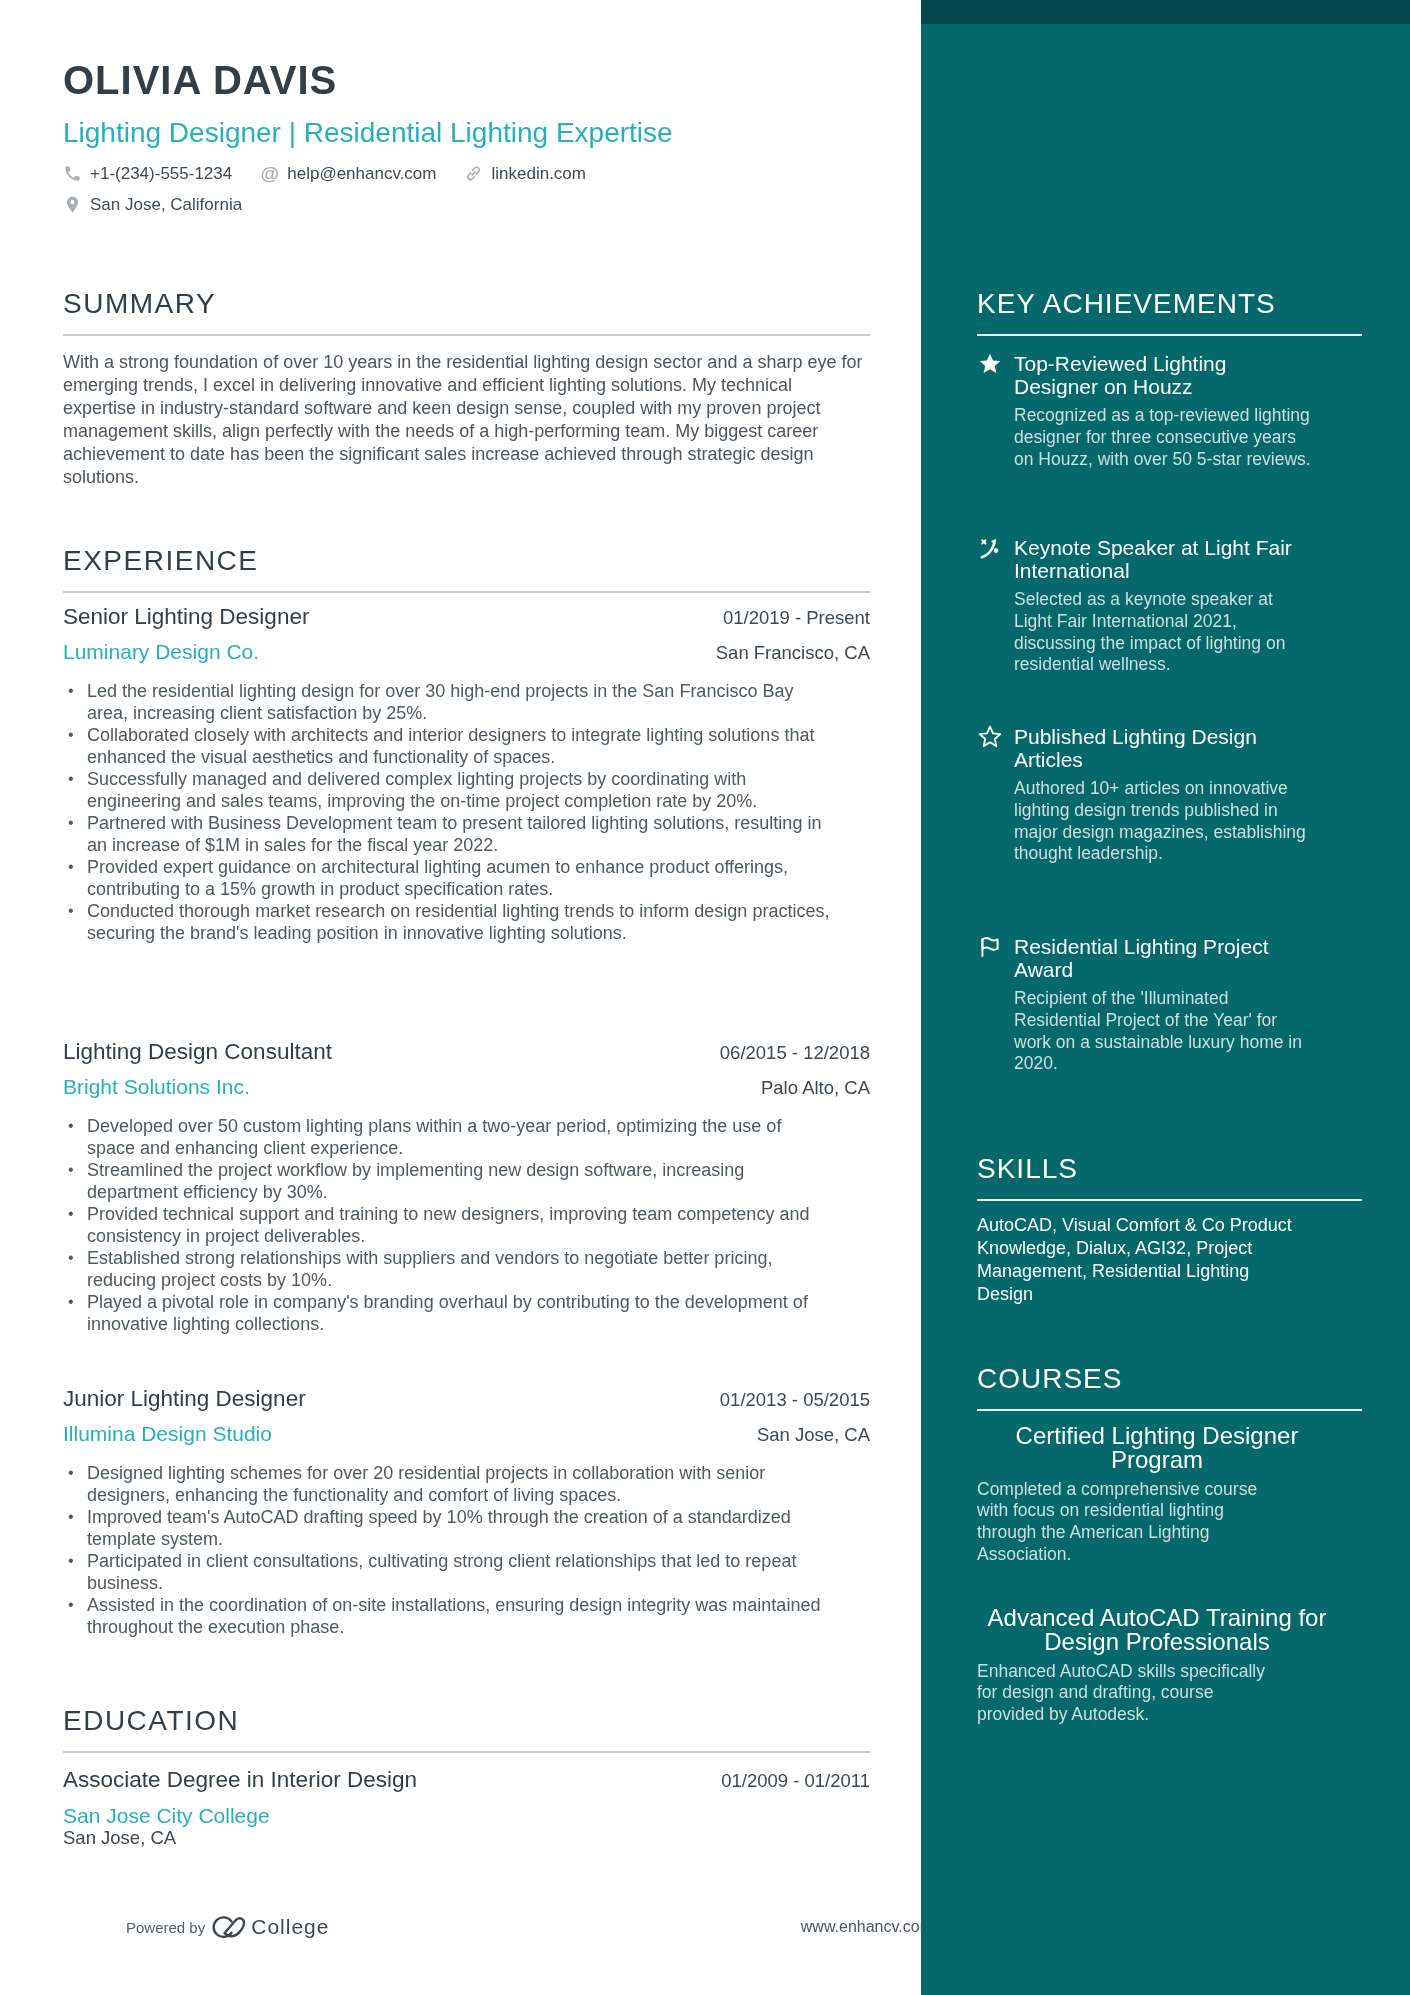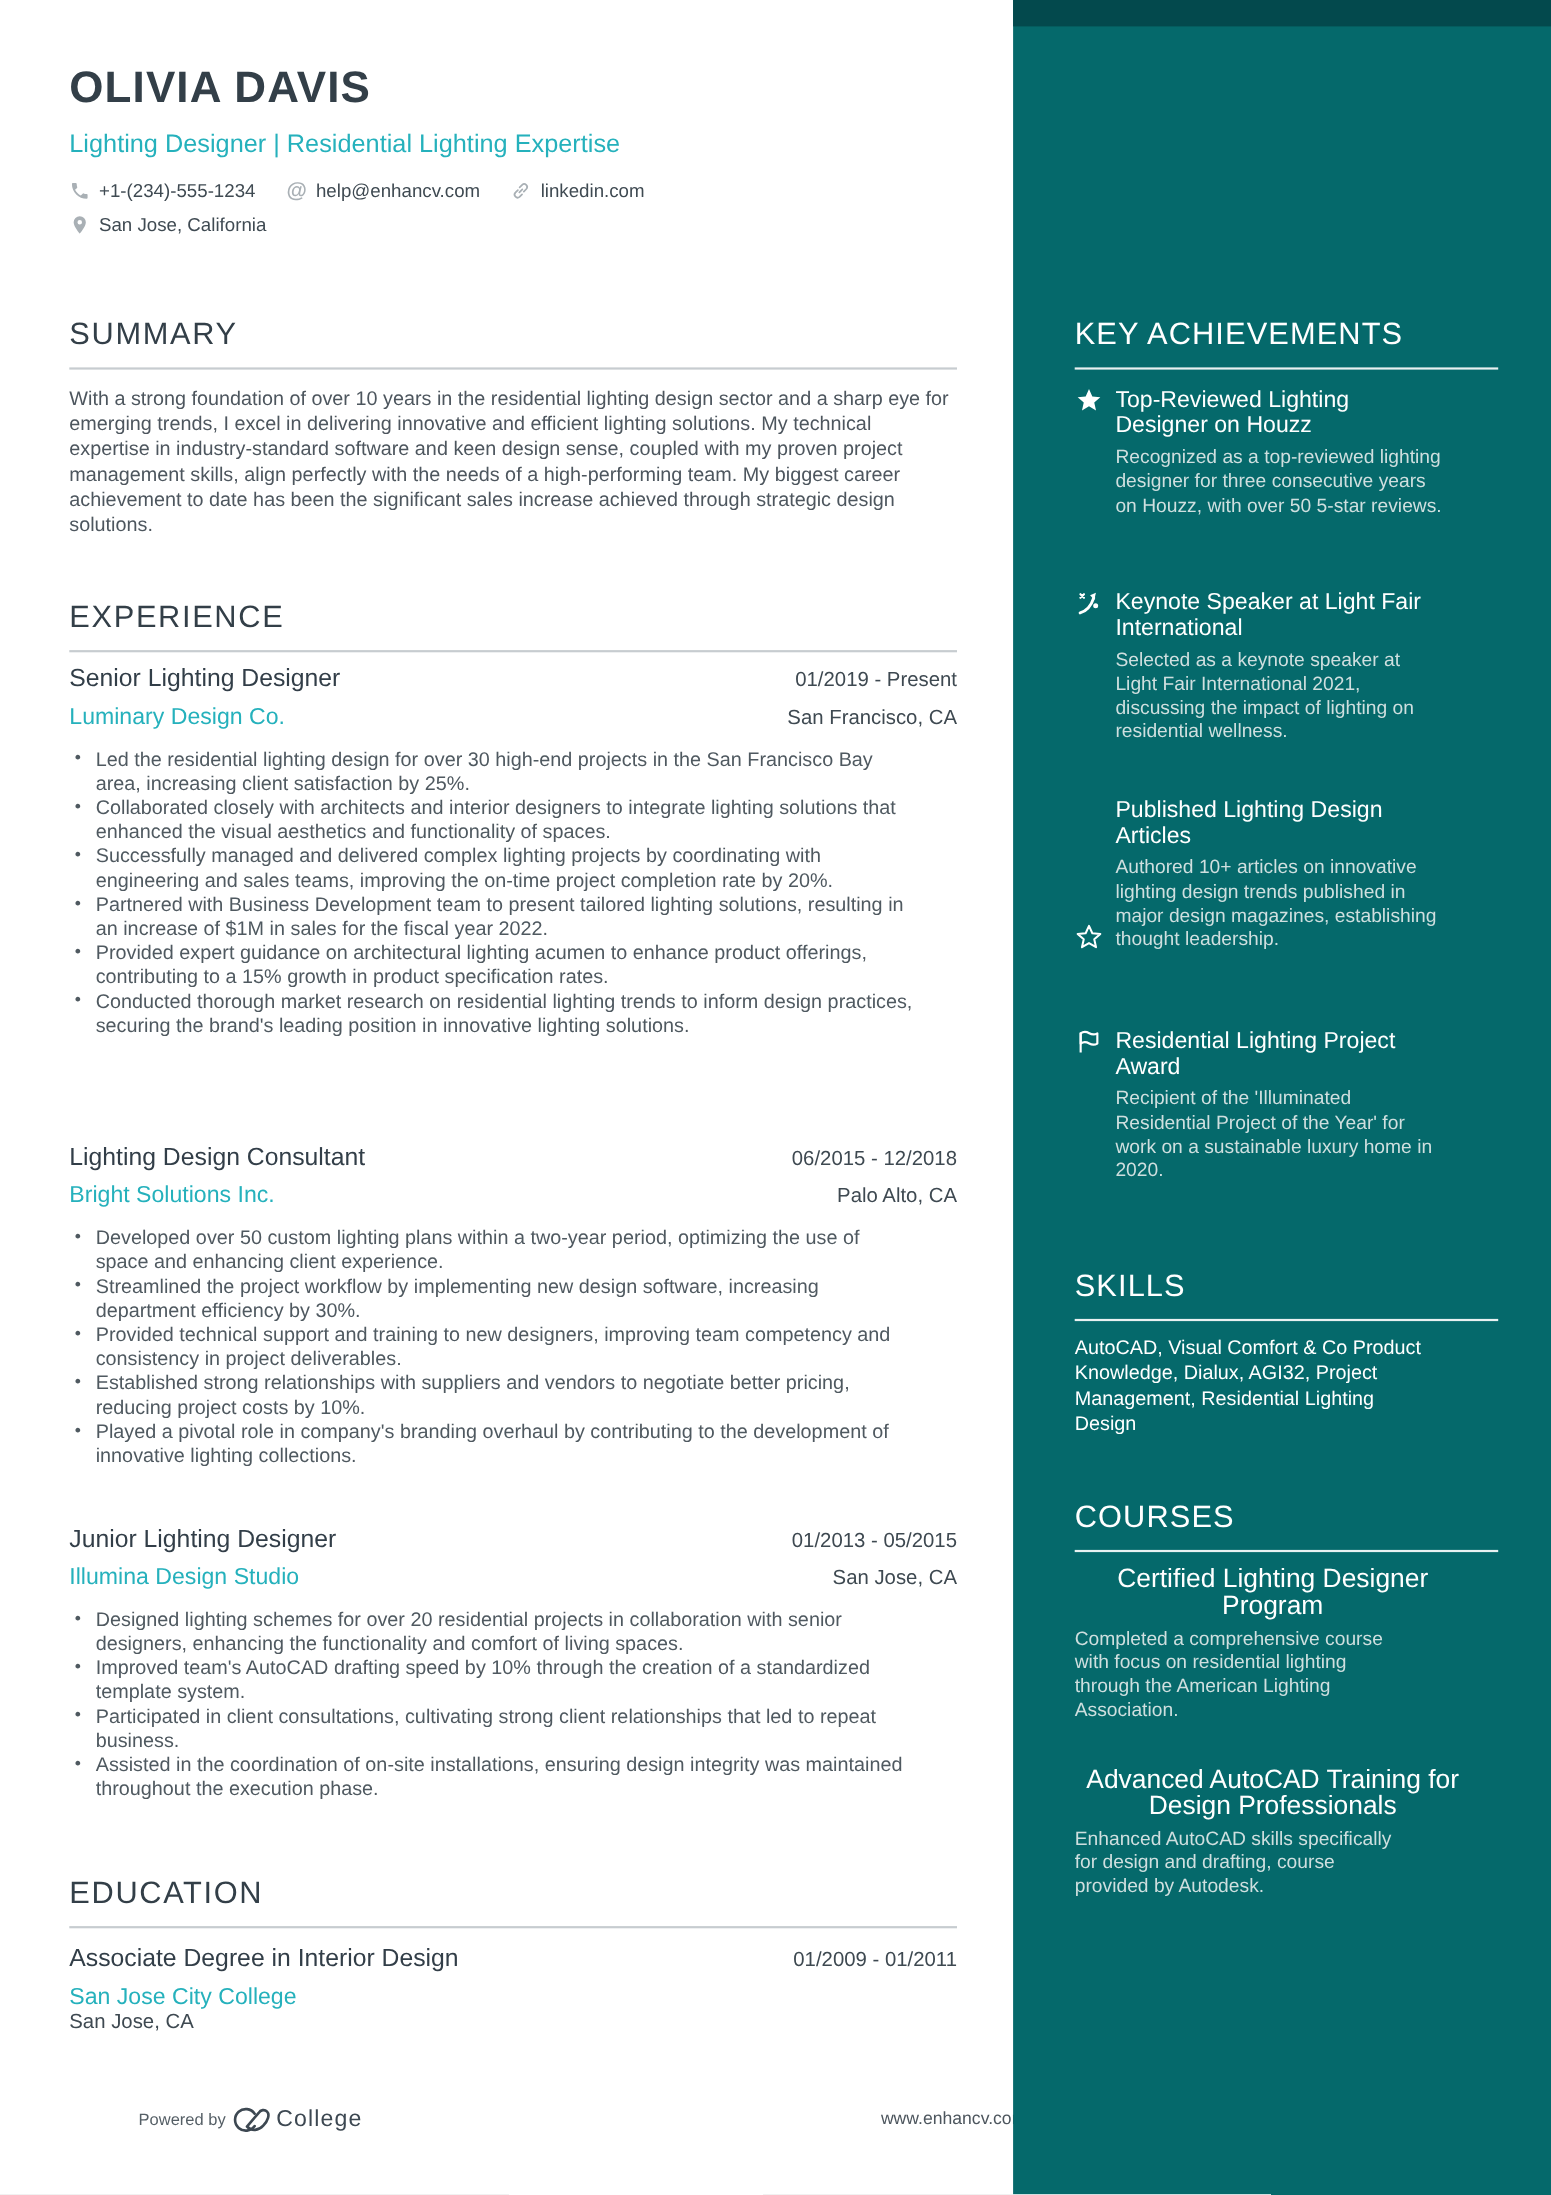--- a/index.html
+++ b/index.html
@@ -2,21 +2,21 @@
 <html><head>
 <meta charset="utf-8">
 <style>
   html,body{margin:0;padding:0;background:#e8e8e8;}
   .page{position:relative;width:1410px;height:1995px;background:#ffffff;
         font-family:"Liberation Sans", sans-serif;overflow:hidden;margin:0 auto;}
   
   .main{position:absolute;left:63px;top:0;width:807px;height:100%;}
   .name{position:absolute;top:60px;left:0;font-size:40px;font-weight:bold;color:#333f48;
         letter-spacing:1px;line-height:1;}
-  .subtitle{position:absolute;top:119px;left:0;font-size:23px;color:#25b1bc;line-height:1;}
+  .subtitle{position:absolute;top:119px;left:0;font-size:28px;color:#25b1bc;line-height:1;}
   .contacts{position:absolute;top:164px;left:0;width:100%;}
   .c-row{display:flex;align-items:center;gap:28px;margin-bottom:11px;}
   .c-item{display:flex;align-items:flex-start;gap:8px;font-size:17px;color:#3f4a52;}
   .c-item .ic{width:19px;height:19px;display:inline-flex;align-items:center;justify-content:center;}
   .c-item .ic svg{width:19px;height:19px;}
   .at-glyph{font-size:19px;color:#a9b0b5;font-weight:bold;line-height:1;}
   .sec{position:absolute;left:0;width:100%;}
   .sec-h{font-size:28px;color:#333f48;letter-spacing:1.5px;line-height:1;font-weight:400;}
   .rule{height:1.5px;background:#c7ccd0;margin-top:16px;width:100%;}
   .sec-summary{top:290px;}
@@ -38,21 +38,21 @@
   .edu-school{font-size:21px;color:#25b1bc;line-height:1.1;}
   .edu-row2{margin-top:12px;flex-direction:column;}
   
   .sidebar{position:absolute;left:921px;top:0;width:489px;height:1995px;background:#05696b;}
   .topband{position:absolute;top:0;left:0;width:100%;height:24px;background:#03494d;}
   .s-sec{position:absolute;left:56px;width:385px;}
   .s-h{font-size:28px;color:#ffffff;letter-spacing:1px;line-height:1;font-weight:400;}
   .s-rule{height:1.5px;background:#e9f1f1;margin-top:16px;width:100%;}
   .s-achievements{top:290px;}
   .ach{position:absolute;left:56px;display:flex;gap:11px;}
-  .ach1{top:352px;} .ach2{top:536px;} .ach3{top:725px;align-items:flex-end;} .ach4{top:935px;}
+  .ach1{top:352px;} .ach2{top:536px;} .ach3{top:725px;} .ach4{top:935px;}
   .ach .aicon{width:26px;height:26px;flex:0 0 26px;margin-top:-1px;}
   .ach .aicon svg{width:26px;height:26px;}
   .ach-title{font-size:21px;line-height:23px;color:#ffffff;max-width:285px;}
   .ach-desc{margin-top:7px;font-size:17.5px;line-height:21.8px;color:#cfdfdf;max-width:300px;}
   .s-skills{top:1155px;}
   .skills-text{margin-top:13px;font-size:18px;line-height:23px;color:#ffffff;max-width:320px;}
   .s-courses{top:1365px;}
   .course1{margin-top:13px;}
   .course2{margin-top:40px;}
   .course-title{font-size:24px;line-height:24px;color:#ffffff;max-width:360px;text-align:center;}

